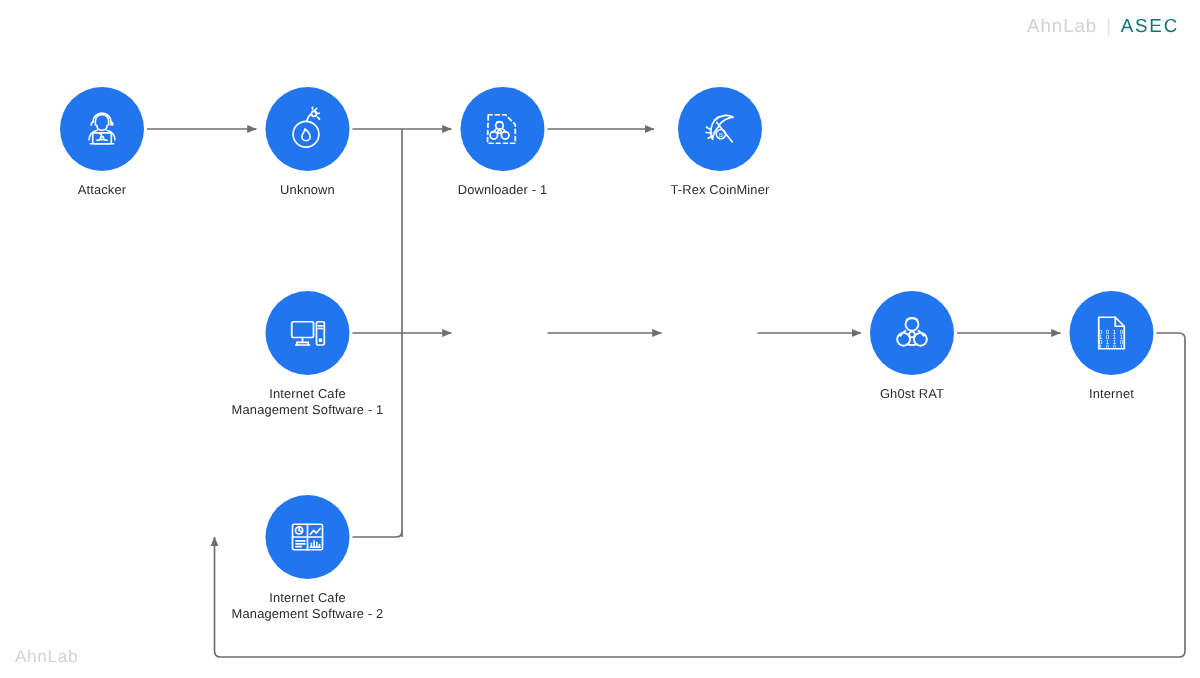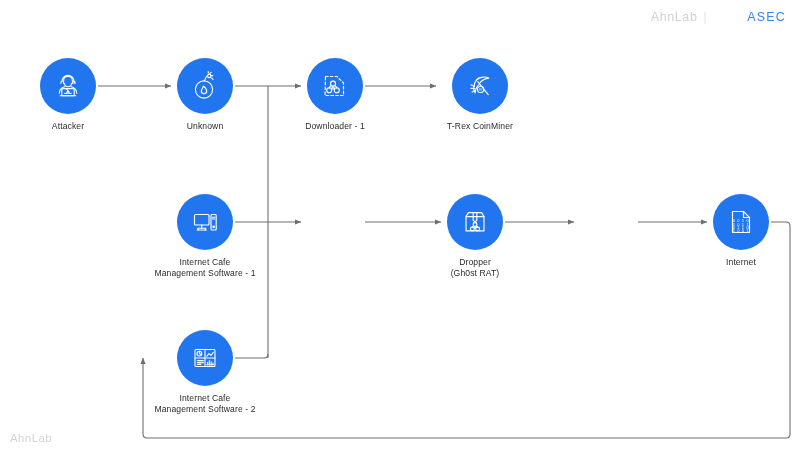--- a/index.html
+++ b/index.html
@@ -60,23 +60,22 @@
     letter-spacing: 0.6px;
     display: flex;
     align-items: center;
     gap: 6px;
   }
   .brand-div {
     color: #e2e2e2;
     font-size: 12px;
   }
   .brand-asec {
-    color: #3b82f6;
+    color: #0f766e;
     letter-spacing: 1.2px;
-    margin-left: 34px;
   }
   .brand-bottom {
     position: absolute;
     left: 10px;
     bottom: 8px;
     font-size: 11.5px;
     color: #d4d4d4;
     letter-spacing: 0.4px;
   }
 </style>
@@ -201,41 +200,36 @@
         <path d="M24.3 12.2 h2.6"></path>
         <path d="M24.3 14 h2.6"></path>
         <circle cx="25.6" cy="21.8" r="0.75"></circle>
       </svg>
     </div>
     <div class="node-label" style="color: rgb(43, 43, 43);">Internet Cafe
 Management Software - 1</div>
   </div>
 
 
-  <div class="node" style="left:475px; top:194px;">
-    <div class="node-circle" style="background:#2176F0;">
-      <svg width="34" height="34" viewBox="0 0 34 34" fill="none" stroke="#ffffff" stroke-width="1.15" stroke-linecap="round" stroke-linejoin="round">
-        <path d="M8 11.6 h18 v14.2 h-18 z"></path>
-        <path d="M8 11.6 L10.4 7.6 h13.2 l2.4 4"></path>
-        <path d="M15.2 7.6 v7.6"></path>
-        <path d="M18.8 7.6 v7.6"></path>
-        <path d="M15.2 15.2 l1.8 2 1.8-2"></path>
-        <circle cx="17" cy="19.4" r="1.9"></circle>
-        <circle cx="14.3" cy="24" r="1.9"></circle>
-        <circle cx="19.7" cy="24" r="1.9"></circle>
-        <path d="M15.6 17.9a3.6 3.6 0 0 1 2.8 0"></path>
-        <path d="M15.4 21a3.6 3.6 0 0 0-1.5 1.6"></path>
-        <path d="M18.6 21a3.6 3.6 0 0 1 1.5 1.6"></path>
-        <circle cx="17" cy="22.3" r="0.85"></circle>
-      </svg>
-    </div>
-    <div class="node-label" style="color: rgb(43, 43, 43);">Dropper
-(Gh0st RAT)</div>
-  </div>
-
+
+  <div class="node" style="left:608px; top:194px;">
+    <div class="node-circle" style="background:#2176F0;">
+      <svg width="34" height="34" viewBox="0 0 34 34" fill="none" stroke="#ffffff" stroke-width="1.25" stroke-linecap="round" stroke-linejoin="round">
+        <circle cx="17" cy="11.2" r="4.3"></circle>
+        <circle cx="11.4" cy="21.2" r="4.3"></circle>
+        <circle cx="22.6" cy="21.2" r="4.3"></circle>
+        <path d="M13.7 7.9a7.9 7.9 0 0 1 6.6 0"></path>
+        <path d="M12.6 15.5a7.9 7.9 0 0 0-3.3 3.3"></path>
+        <path d="M21.4 15.5a7.9 7.9 0 0 1 3.3 3.3"></path>
+        <path d="M13.8 24.4a7.9 7.9 0 0 0 6.4 0"></path>
+        <circle cx="17" cy="18" r="1.9"></circle>
+      </svg>
+    </div>
+    <div class="node-label" style="color: rgb(43, 43, 43);">Gh0st RAT</div>
+  </div>
 
   <div class="node" style="left:741px; top:194px;">
     <div class="node-circle" style="background:#2176F0;">
       <svg width="34" height="34" viewBox="0 0 34 34" fill="none" stroke="#ffffff" stroke-width="1.15" stroke-linecap="round" stroke-linejoin="round">
         <path d="M8.5 6.5 h11 l6 6 v15 h-17 z"></path>
         <path d="M19.5 6.5 v6 h6"></path>
         <text x="17" y="17.4" font-family="Liberation Sans, sans-serif" font-size="4.1" fill="#ffffff" stroke="none" text-anchor="middle" letter-spacing="0.6">0 0 1 0</text>
         <text x="17" y="20.9" font-family="Liberation Sans, sans-serif" font-size="4.1" fill="#ffffff" stroke="none" text-anchor="middle" letter-spacing="0.6">1 0 1 1</text>
         <text x="17" y="24.4" font-family="Liberation Sans, sans-serif" font-size="4.1" fill="#ffffff" stroke="none" text-anchor="middle" letter-spacing="0.6">0 1 1 0</text>
         <text x="17" y="27.4" font-family="Liberation Sans, sans-serif" font-size="4.1" fill="#ffffff" stroke="none" text-anchor="middle" letter-spacing="0.6">1 0 0 1</text>

